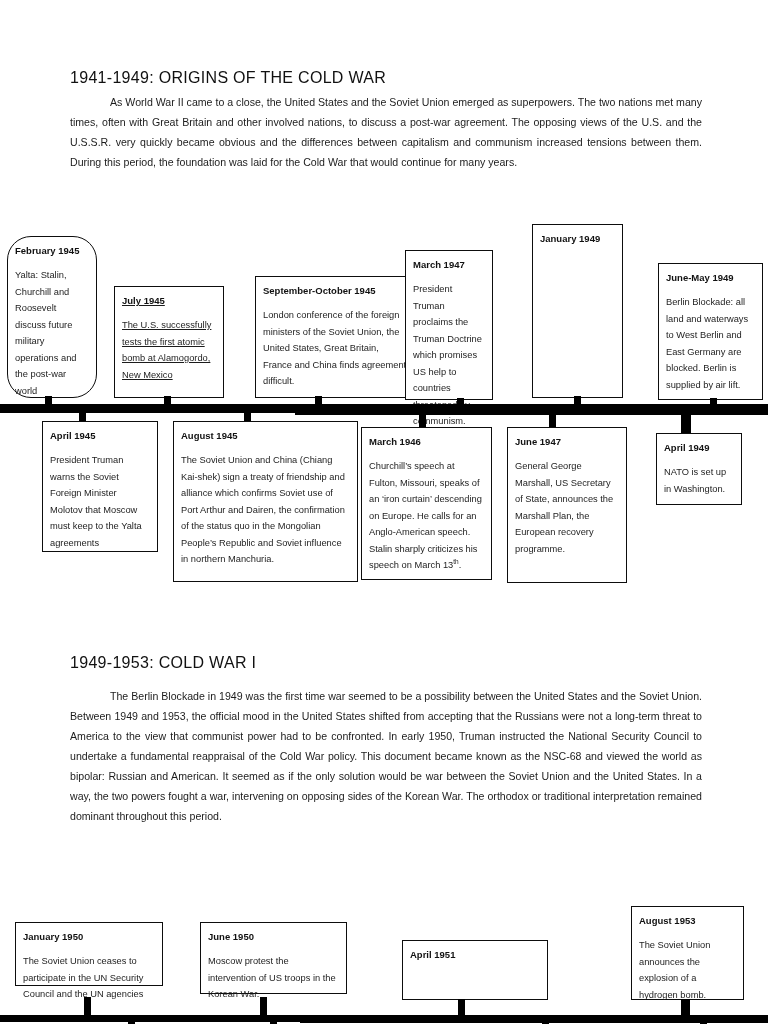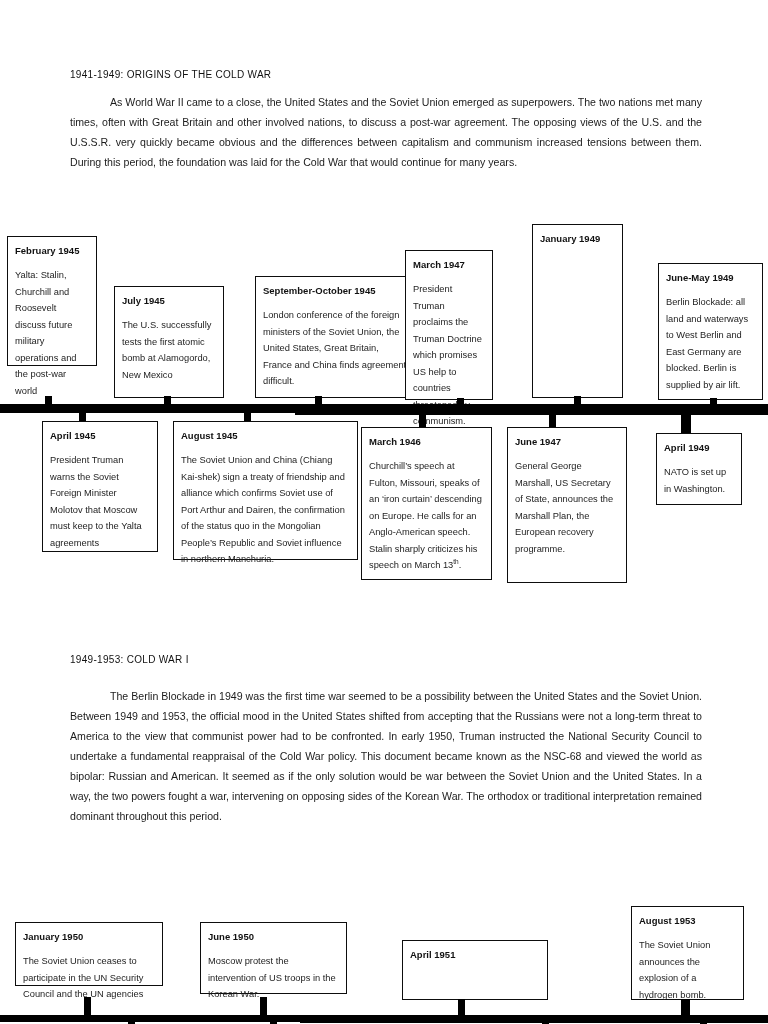--- a/index.html
+++ b/index.html
@@ -4,46 +4,46 @@
 <style>
   html,body{margin:0;padding:0;background:#e8e8e8;}
   .page{
     position:relative;width:768px;height:1024px;margin:0 auto;
     background:#ffffff;overflow:hidden;
     font-family:"Liberation Sans","DejaVu Sans",sans-serif;
     color:#1b1b1b;
   }
   .h-sec{
     position:absolute;left:70px;width:640px;
-    font-size:10px;letter-spacing:.3px;color:#111;
+    font-size:16px;letter-spacing:.3px;color:#111;
   }
   .para{
     position:absolute;left:70px;width:632px;margin:0;
     font-size:10.6px;line-height:20px;text-align:justify;
     text-indent:40px;color:#1c1c1c;
   }
   .bar{position:absolute;background:#000;}
   .conn{position:absolute;width:7px;background:#000;}
   .ebox{
     position:absolute;background:#fff;border:1.6px solid #0d0d0d;
     box-sizing:border-box;padding:6px 7px;
   }
   .edate{font-size:9.5px;font-weight:bold;line-height:15px;margin-bottom:9px;color:#111;}
   .etext{font-size:9.3px;line-height:16.5px;color:#1d1d1d;}
   .etext sup{font-size:6.5px;line-height:0;}
   
-  .t1a0{left:7px;top:236px;width:90px;height:130px;}
-  .t1a1{left:114px;top:286px;width:110px;height:112px;}
+  .t1a0{left:7px;top:236px;width:90px;height:162px;border-radius:24px;}
+  .t1a1{left:114px;top:286px;width:110px;height:112px;text-decoration:underline;}
   .t1a2{left:255px;top:276px;width:160px;height:122px;}
   .t1a3{left:405px;top:250px;width:88px;height:150px;}
   .t1a4{left:532px;top:224px;width:91px;height:174px;}
   .t1a5{left:658px;top:263px;width:105px;height:137px;}
   
   .t1b0{left:42px;top:421px;width:116px;height:131px;}
-  .t1b1{left:173px;top:421px;width:185px;height:139px;}
+  .t1b1{left:173px;top:421px;width:185px;height:161px;}
   .t1b2{left:361px;top:427px;width:131px;height:153px;}
   .t1b3{left:507px;top:427px;width:120px;height:156px;}
   .t1b4{left:656px;top:433px;width:86px;height:72px;}
   
   .t2a0{left:15px;top:922px;width:148px;height:64px;}
   .t2a1{left:200px;top:922px;width:147px;height:72px;}
   .t2a2{left:402px;top:940px;width:146px;height:60px;}
   .t2a3{left:631px;top:906px;width:113px;height:94px;}
 </style>
 </head>

